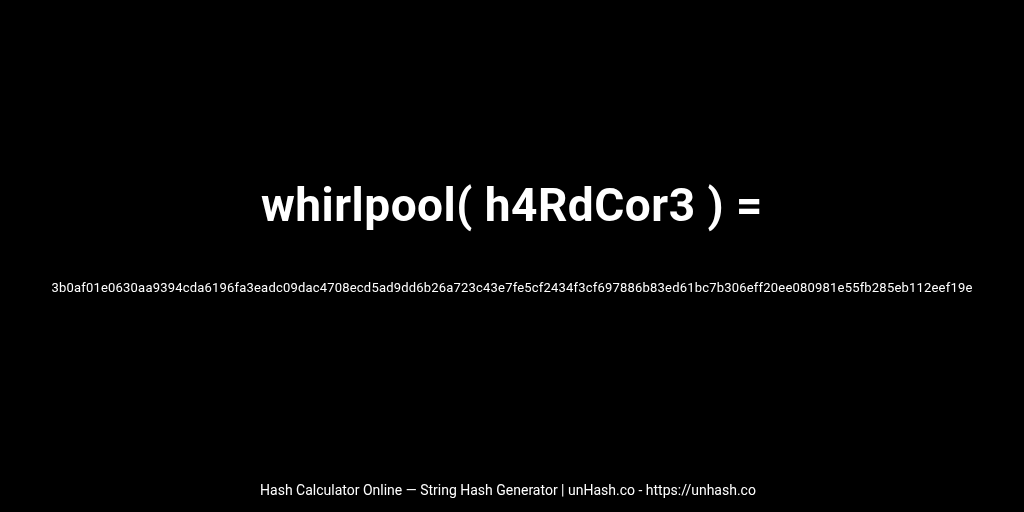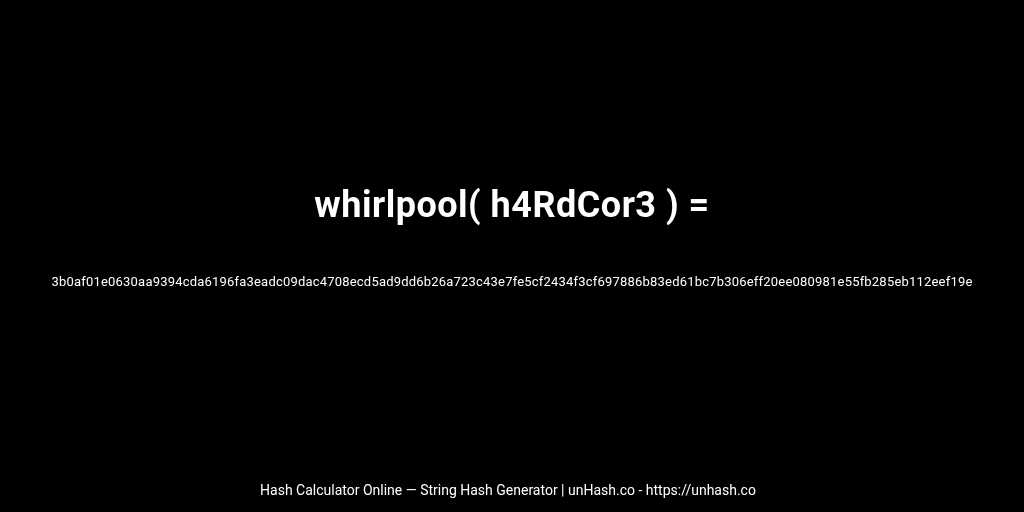--- a/index.html
+++ b/index.html
@@ -19,21 +19,21 @@
     }
     .main-content {
       flex: 1;
       display: flex;
       flex-direction: column;
       justify-content: center;
       align-items: center;
       padding: 0 40px;
     }
     .hash-expression {
-      font-size: 36px;
+      font-size: 46px;
       font-weight: 700;
       color: #ffffff;
       text-align: center;
       margin-bottom: 48px;
       letter-spacing: 0.5px;
     }
     .hash-output {
       font-size: 13px;
       color: #ffffff;
       text-align: left;

